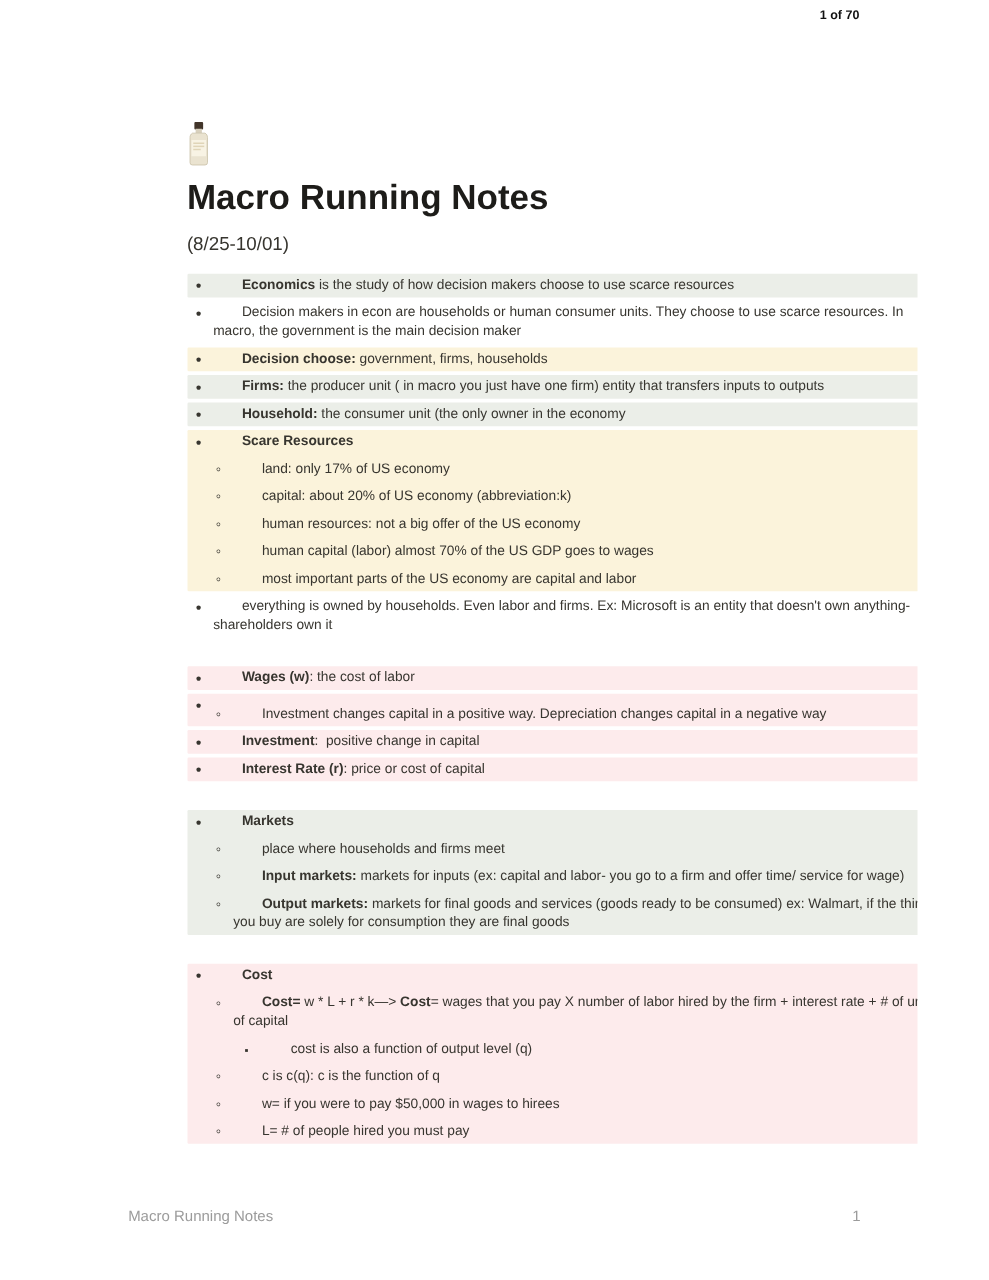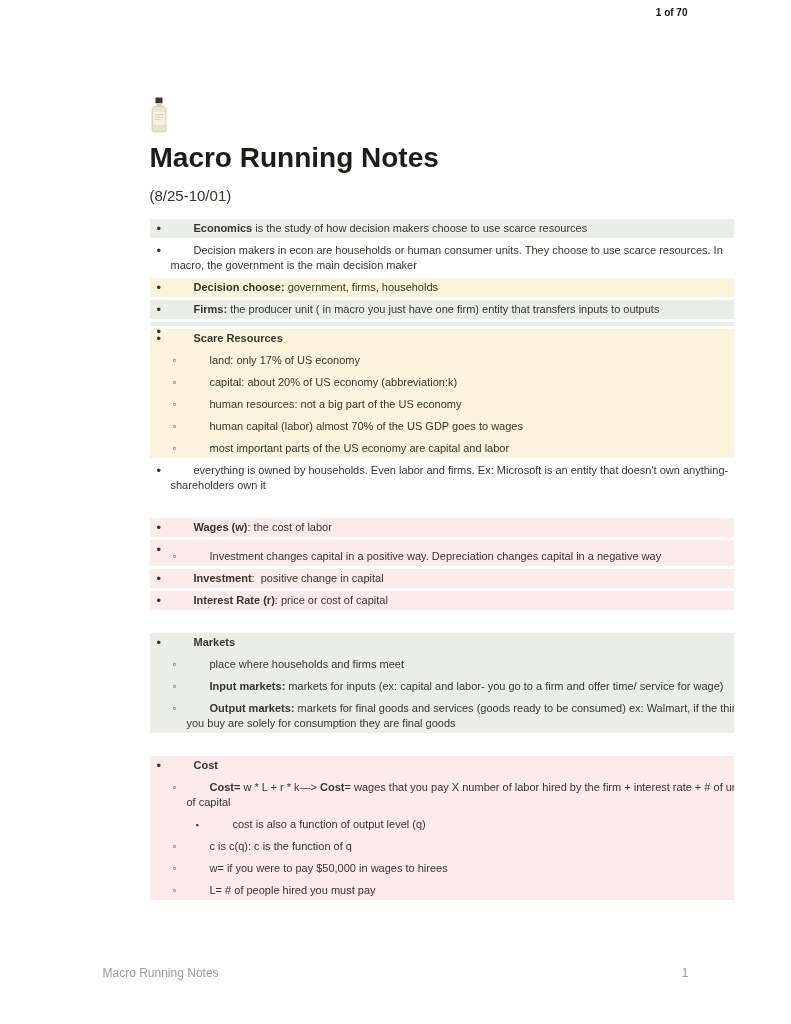--- a/index.html
+++ b/index.html
@@ -115,27 +115,27 @@
         <div class="block bg-none">
           <div class="row level-1"><span class="marker">•</span><span class="text"><span>Decision makers in econ are households or human consumer units. They choose to use scarce resources. In macro, the government is the main decision maker</span></span></div>
         </div>
         <div class="block bg-yellow">
           <div class="row level-1"><span class="marker">•</span><span class="text"><span class="bold">Decision choose:</span><span> government, firms, households</span></span></div>
         </div>
         <div class="block bg-gray">
           <div class="row level-1"><span class="marker">•</span><span class="text"><span class="bold">Firms:</span><span> the producer unit ( in macro you just have one firm) entity that transfers inputs to outputs</span></span></div>
         </div>
         <div class="block bg-gray">
-          <div class="row level-1"><span class="marker">•</span></div>
+          <div class="row level-1"><span class="marker">•</span><span class="text"><span class="bold">Household:</span><span> the consumer unit (the only owner in the economy</span></span></div>
         </div>
         <div class="block bg-yellow">
           <div class="row level-1"><span class="marker">•</span><span class="text"><span class="bold">Scare Resources</span></span></div>
           <div class="row level-2"><span class="marker">◦</span><span class="text"><span>land: only 17% of US economy</span></span></div>
           <div class="row level-2"><span class="marker">◦</span><span class="text"><span>capital: about 20% of US economy (abbreviation:k)</span></span></div>
-          <div class="row level-2"><span class="marker">◦</span><span class="text"><span>human resources: not a big part of the US economy</span></span></div>
+          <div class="row level-2"><span class="marker">◦</span><span class="text"><span>human resources: not a big offer of the US economy</span></span></div>
           <div class="row level-2"><span class="marker">◦</span><span class="text"><span>human capital (labor) almost 70% of the US GDP goes to wages</span></span></div>
           <div class="row level-2"><span class="marker">◦</span><span class="text"><span>most important parts of the US economy are capital and labor</span></span></div>
         </div>
         <div class="block bg-none">
           <div class="row level-1"><span class="marker">•</span><span class="text"><span>everything is owned by households. Even labor and firms. Ex: Microsoft is an entity that doesn't own anything- shareholders own it</span></span></div>
         </div>
         <div class="block bg-red gap-before">
           <div class="row level-1"><span class="marker">•</span><span class="text"><span class="bold">Wages (w)</span><span>: the cost of labor</span></span></div>
         </div>
         <div class="block bg-red">

